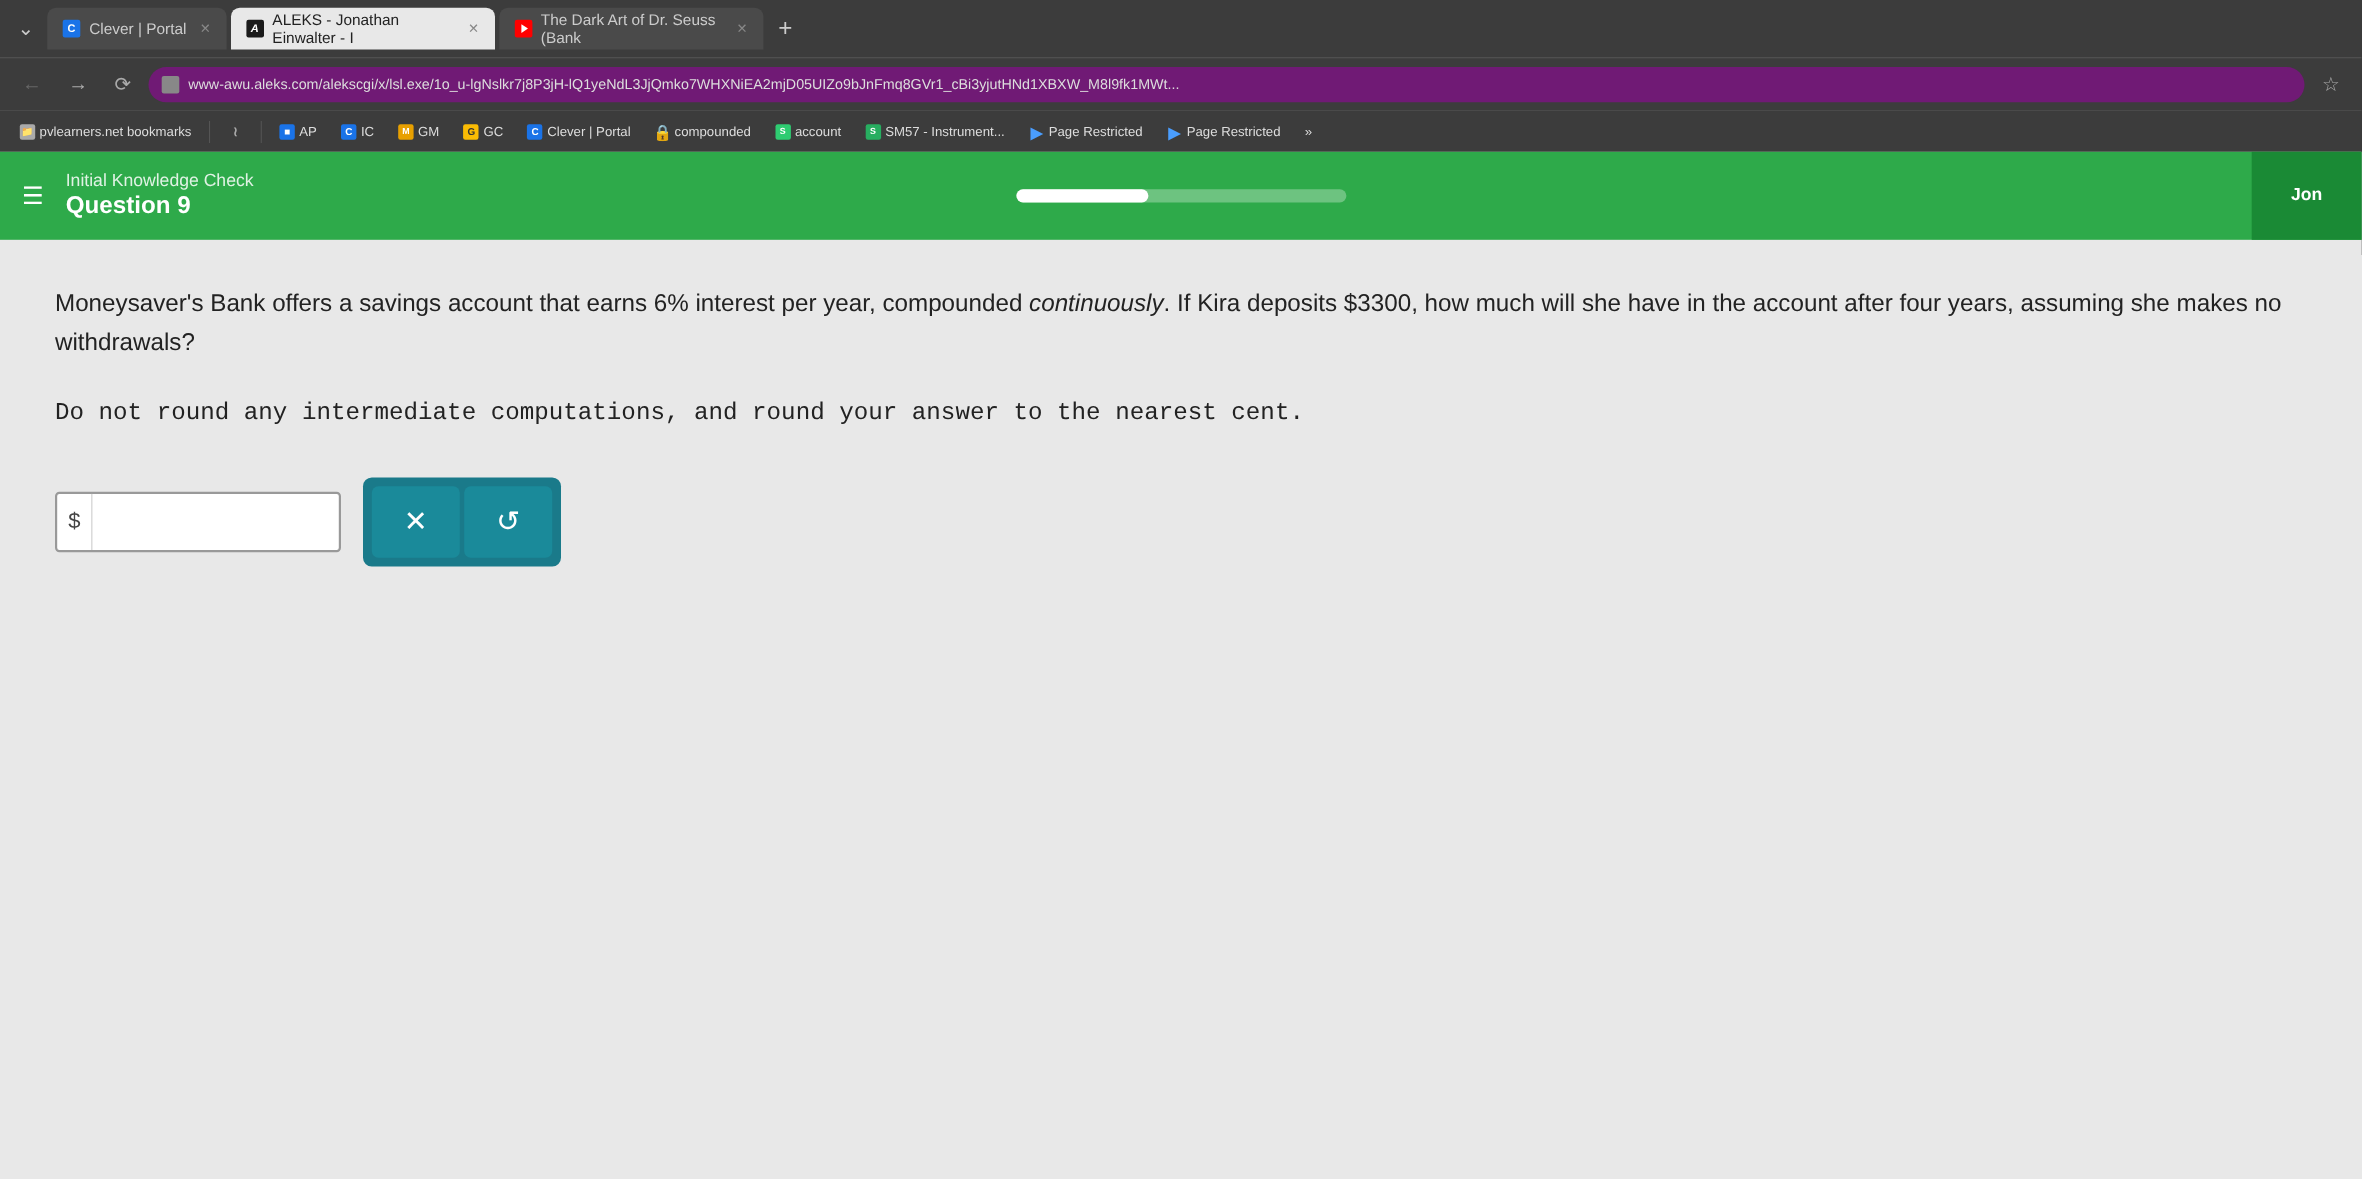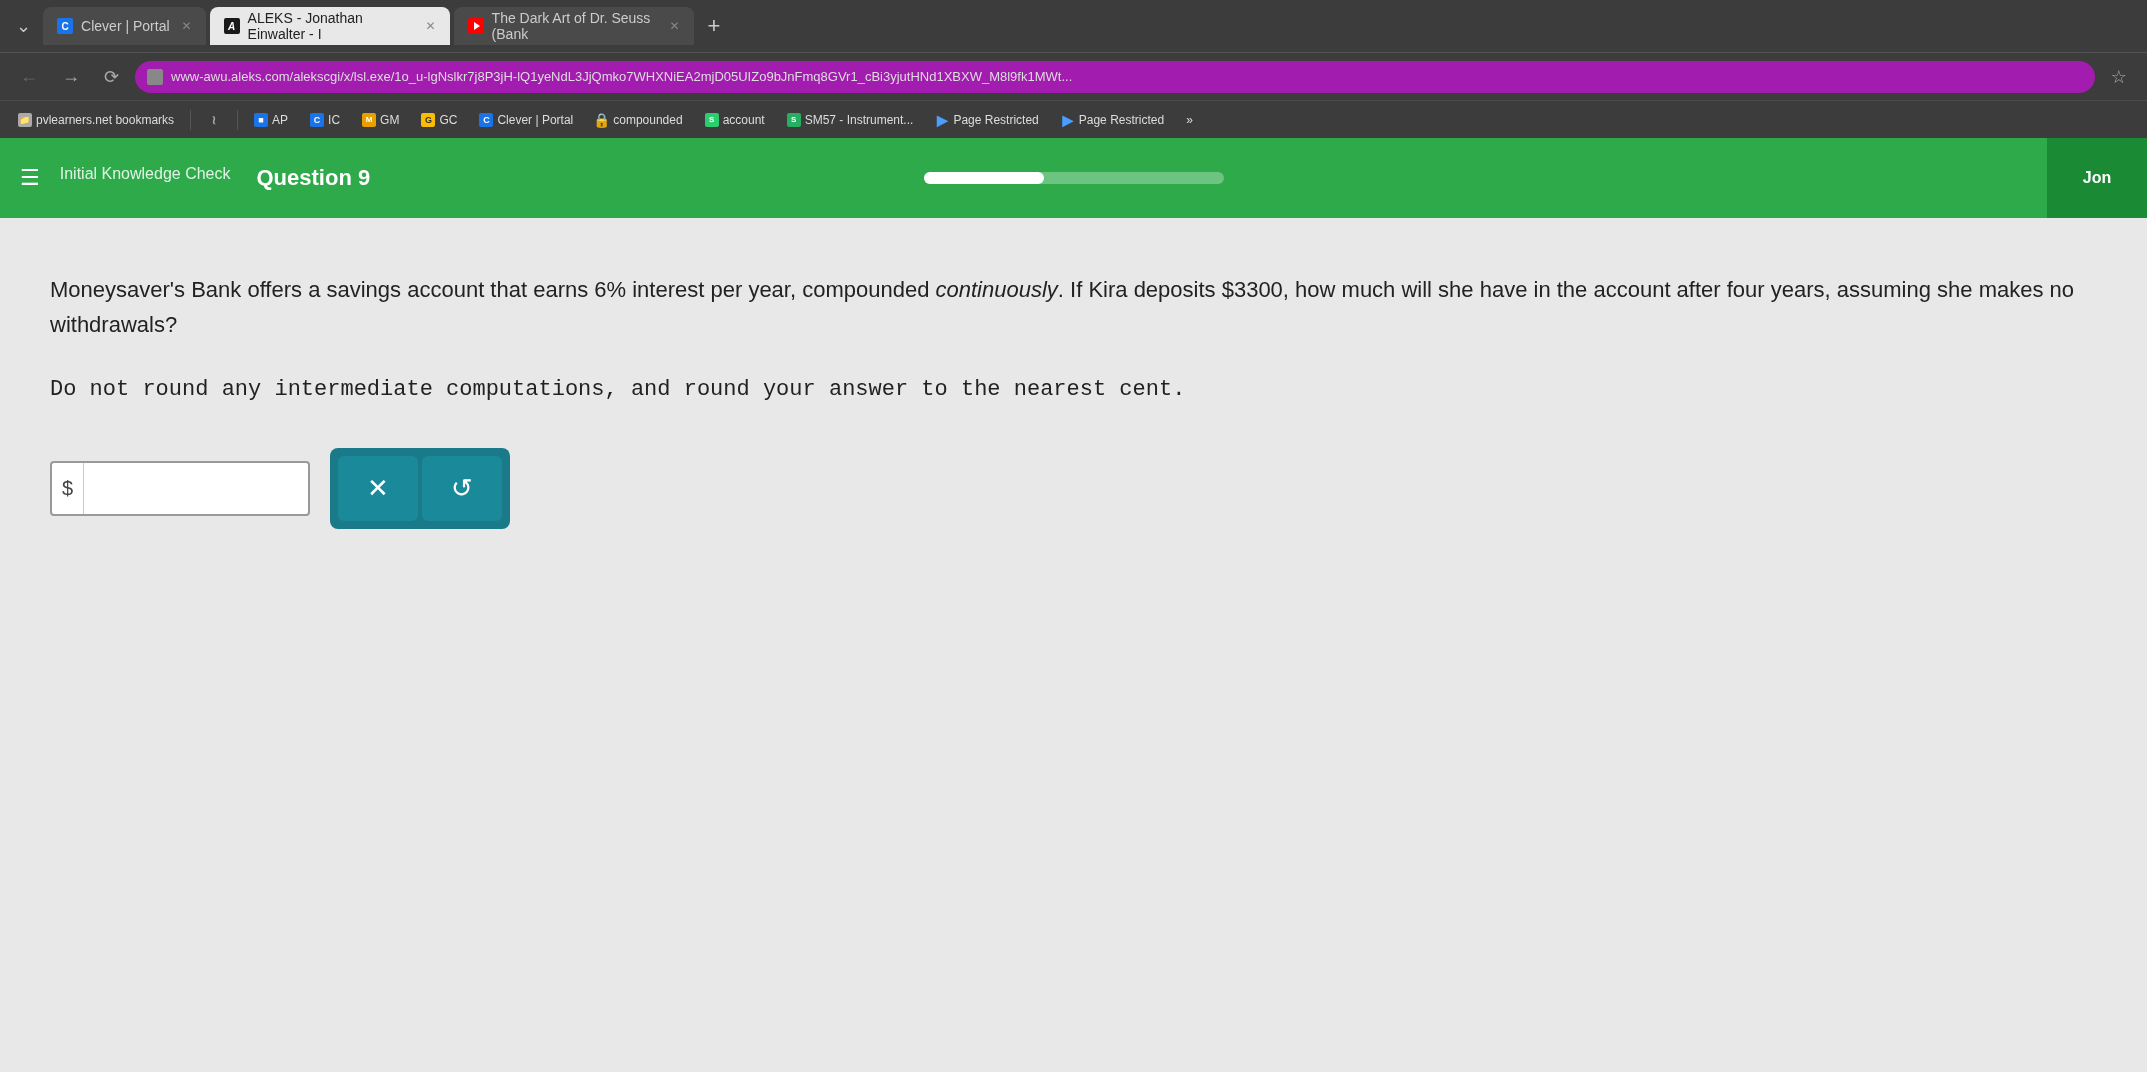--- a/index.html
+++ b/index.html
@@ -99,21 +99,21 @@
 
     .refresh-btn {
       color: #aaa;
       font-size: 18px;
       padding: 4px 8px;
       cursor: pointer;
     }
 
     .address-bar {
       flex: 1;
-      background: #a21caf;
+      background: #701a75;
       border-radius: 20px;
       height: 32px;
       display: flex;
       align-items: center;
       padding: 0 12px;
       gap: 8px;
     }
 
     .address-icon {
       width: 16px;
@@ -213,22 +213,21 @@
 
     .menu-icon {
       color: white;
       font-size: 22px;
       margin-right: 20px;
       cursor: pointer;
     }
 
     .header-title {
       display: flex;
-      flex-direction: row;
-      gap: 26px;
+      flex-direction: column;
     }
 
     .header-subtitle {
       color: rgba(255,255,255,0.85);
       font-size: 16px;
     }
 
     .header-main {
       color: white;
       font-size: 22px;
@@ -267,21 +266,21 @@
       align-items: center;
       justify-content: center;
       color: white;
       font-size: 16px;
       font-weight: bold;
     }
 
     
     .question-area {
       flex: 1;
-      padding: 54px 50px;
+      padding: 40px 50px;
       background: #e8e8e8;
     }
 
     .question-text {
       font-size: 22px;
       color: #222;
       line-height: 1.6;
       margin-bottom: 30px;
     }
 

